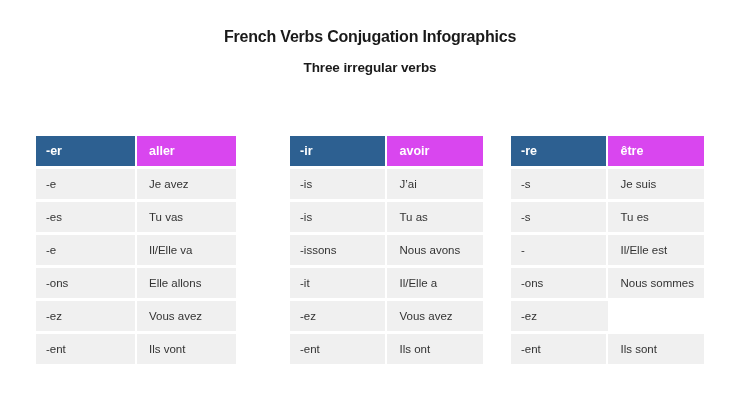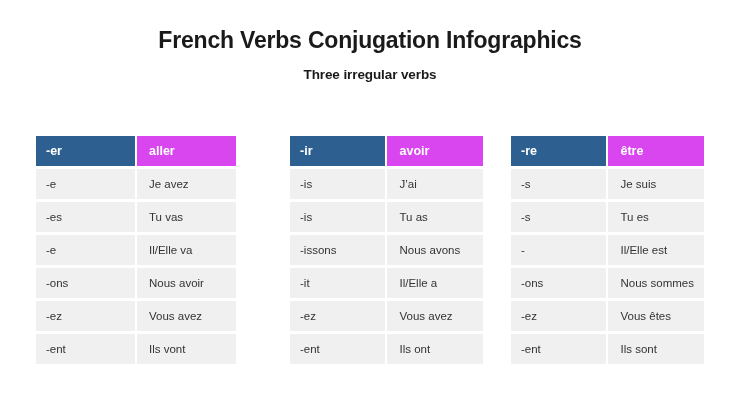--- a/index.html
+++ b/index.html
@@ -23,21 +23,21 @@
 
   
   .heading {
     position: absolute;
     top: 28px;
     left: 0;
     width: 740px;
     text-align: center;
   }
   .title {
-    font-size: 23px;
+    font-size: 16px;
     font-weight: bold;
     color: #1a1a1a;
     letter-spacing: -0.2px;
     line-height: 1.1;
     margin: 0;
   }
   .subtitle {
     font-size: 13.5px;
     font-weight: bold;
     color: #1a1a1a;
@@ -128,21 +128,21 @@
       <div class="trow body">
         <div class="cell col-a">-es</div>
         <div class="cell col-b">Tu vas</div>
       </div>
       <div class="trow body">
         <div class="cell col-a">-e</div>
         <div class="cell col-b">Il/Elle va</div>
       </div>
       <div class="trow body">
         <div class="cell col-a">-ons</div>
-        <div class="cell col-b">Nous avoir</div>
+        <div class="cell col-b">Elle allons</div>
       </div>
       <div class="trow body">
         <div class="cell col-a">-ez</div>
         <div class="cell col-b">Vous avez</div>
       </div>
       <div class="trow body">
         <div class="cell col-a">-ent</div>
         <div class="cell col-b">Ils vont</div>
       </div>
     </div>
@@ -194,21 +194,20 @@
       <div class="trow body">
         <div class="cell col-a">-</div>
         <div class="cell col-b">Il/Elle est</div>
       </div>
       <div class="trow body">
         <div class="cell col-a">-ons</div>
         <div class="cell col-b">Nous sommes</div>
       </div>
       <div class="trow body">
         <div class="cell col-a">-ez</div>
-        <div class="cell col-b">Vous êtes</div>
       </div>
       <div class="trow body">
         <div class="cell col-a">-ent</div>
         <div class="cell col-b">Ils sont</div>
       </div>
     </div>
 
   </div>
 </div>
 

